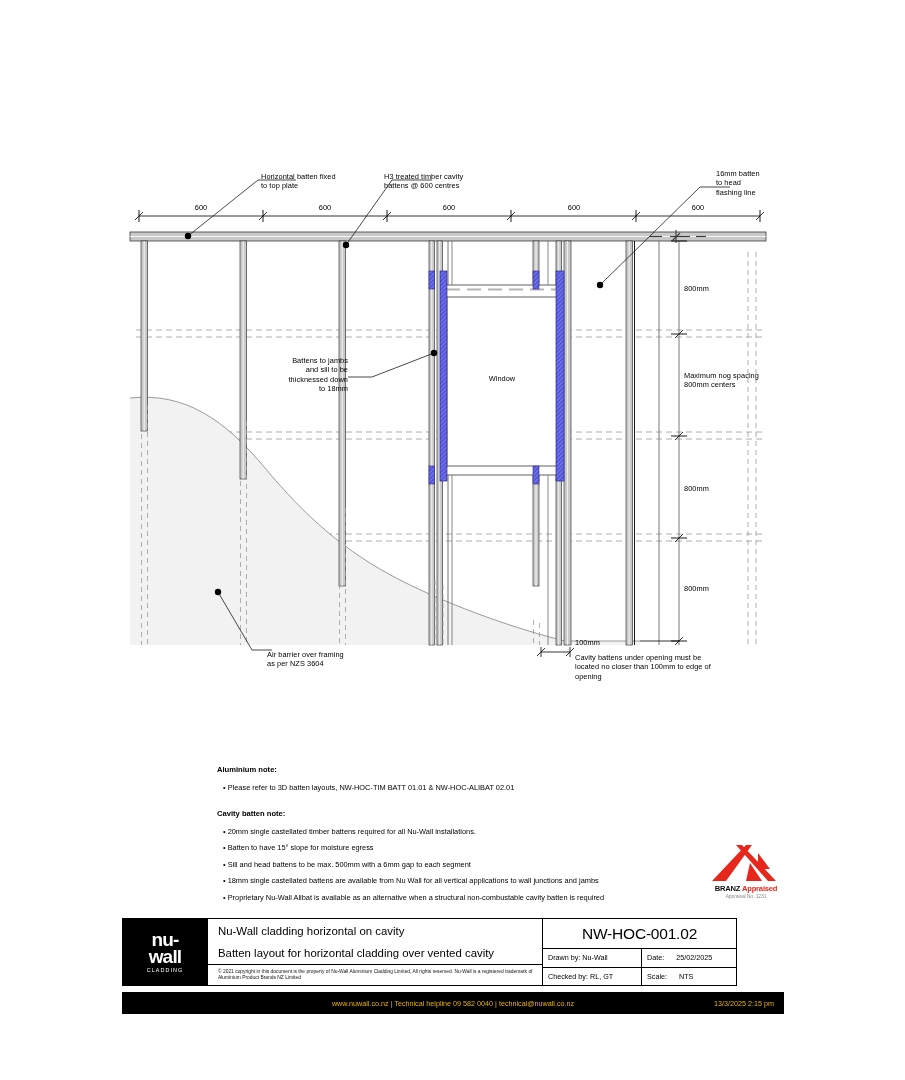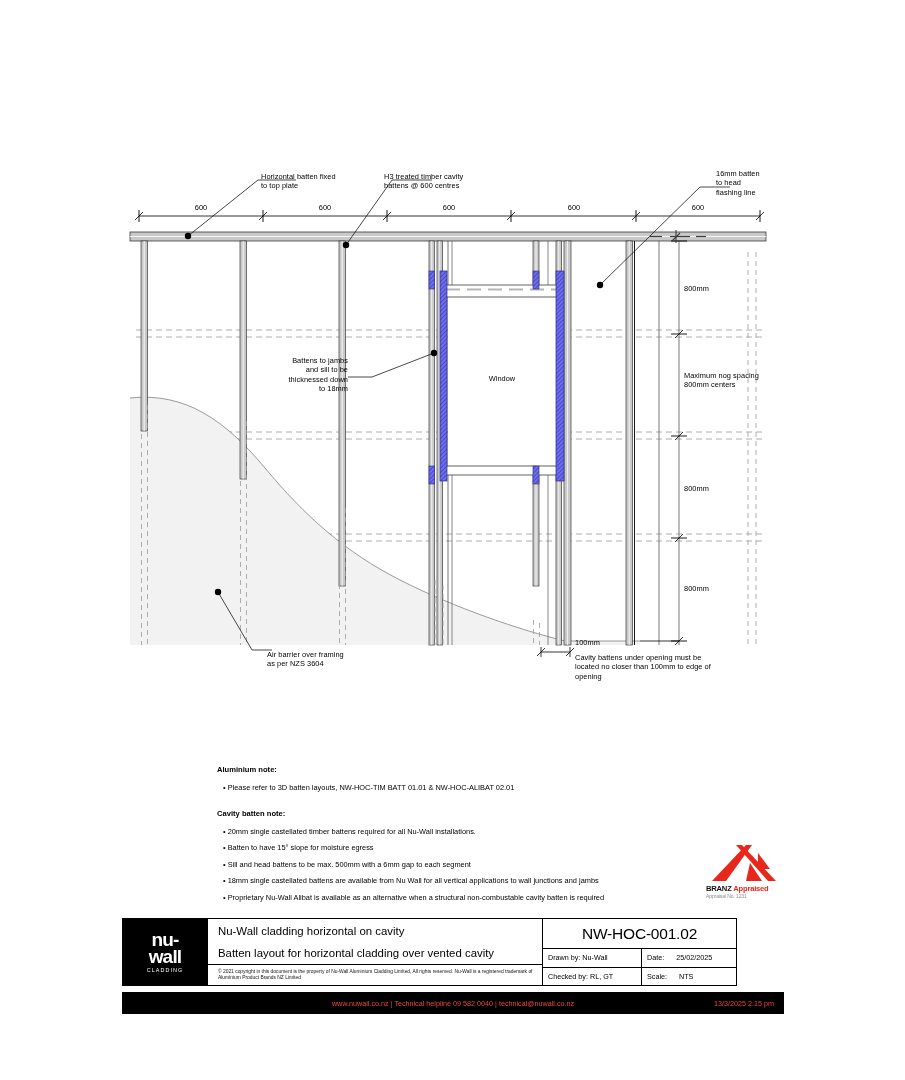--- a/index.html
+++ b/index.html
@@ -26,21 +26,21 @@
   
   svg.layer{position:absolute;left:0;top:0;width:905px;height:1080px;overflow:visible;pointer-events:none;}
 
   
   .notes{position:absolute;left:217px;top:765px;width:520px;}
   .notes .hd{font-size:7.6px;font-weight:bold;margin:0 0 8px 0;line-height:10px;}
   .notes .li{font-size:7.4px;line-height:10.6px;margin:6px;}
   .notes .gap{height:9px;}
 
   
-  .branz{position:absolute;left:706px;top:843px;width:80px;}
+  .branz{position:absolute;left:706px;top:843px;width:80px;text-align:center;}
   .branz .mark{height:40px;}
   .branz .l1{font-size:7.6px;font-weight:bold;line-height:9px;margin-top:1px;letter-spacing:-0.2px;}
   .branz .l1 .b{color:#111;}
   .branz .l1 .r{color:#e8271c;}
   .branz .l2{font-size:5px;color:#8d8d8d;line-height:6px;letter-spacing:-0.1px;}
 
   
   .tb{position:absolute;left:122px;top:918px;width:615px;height:68px;border:1.3px solid #000;display:flex;box-sizing:border-box;background:#fff;}
   .tb-logo{width:84px;background:#000;color:#fff;display:flex;flex-direction:column;
            align-items:center;justify-content:center;flex:none;}
@@ -52,21 +52,21 @@
   .tb-mid .r1{height:23px;}
   .tb-mid .r2{height:22px;border-top:0;}
   .tb-mid .r3{flex:1;border-top:1.3px solid #000;padding:4px 6px 0 10px;font-size:4.9px;line-height:6.4px;color:#111;}
   .tb-right{width:194px;flex:none;display:flex;flex-direction:column;border-left:1.3px solid #000;box-sizing:border-box;}
   .tb-right .code{height:29px;display:flex;align-items:center;justify-content:center;font-size:15.5px;letter-spacing:-0.2px;}
   .tb-right .row{flex:1;display:flex;border-top:1.3px solid #000;}
   .tb-right .cl{width:98px;flex:none;display:flex;align-items:center;padding-left:5px;font-size:7.2px;box-sizing:border-box;}
   .tb-right .cr{flex:1;display:flex;align-items:center;padding-left:5px;font-size:7.2px;border-left:1.3px solid #000;box-sizing:border-box;gap:12px;}
 
   
-  .foot{position:absolute;left:122px;top:992px;width:662px;height:22px;background:#000;color:#ef4444;
+  .foot{position:absolute;left:122px;top:992px;width:662px;height:22px;background:#000;color:#eab308;
         display:flex;align-items:center;box-sizing:border-box;padding:0 10px;}
   .foot .mid{flex:1;text-align:center;font-size:7.2px;padding-left:60px;}
   .foot .rt{font-size:7.2px;}
 </style>
 </head>
 <body>
 
 <div class="page">
 
   <svg class="layer" viewBox="0 0 905 1080">

